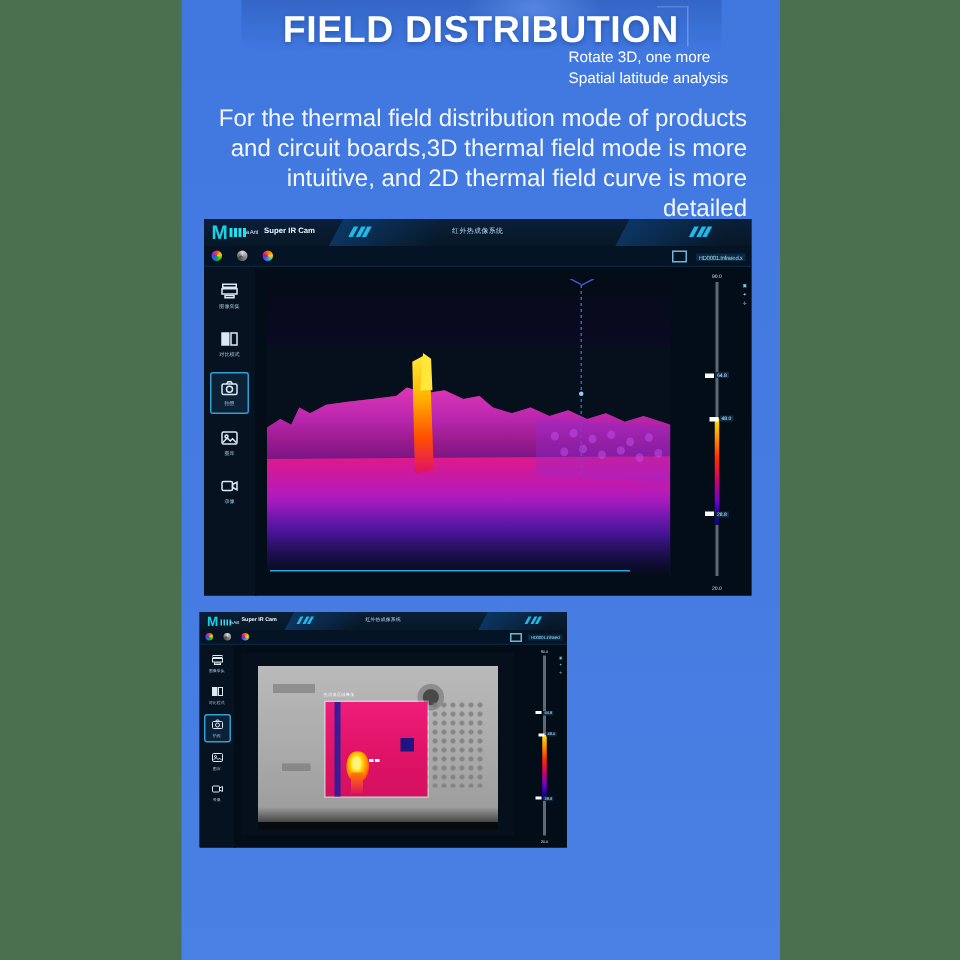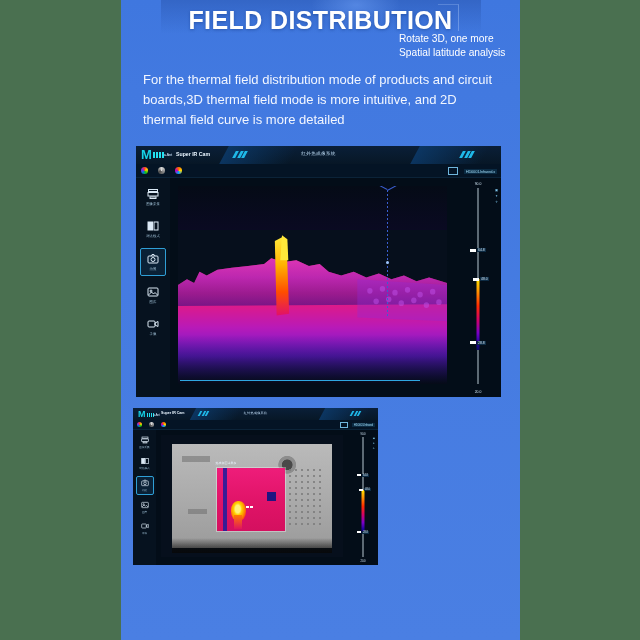--- a/index.html
+++ b/index.html
@@ -33,22 +33,22 @@
   
   .title{
     position:absolute;left:0;right:0;top:6px;
     text-align:center;color:#ffffff;
     font-size:25px;font-weight:bold;line-height:29px;
     letter-spacing:.4px;
     text-shadow:0 1px 3px rgba(10,40,100,.35);
   }
   .subtitle{
     position:absolute;left:22px;right:22px;top:70px;
-    text-align:left;color:#f2f6ff;
-    font-size:13px;line-height:20px;
+    text-align:right;color:#f2f6ff;
+    font-size:16px;line-height:20px;
   }
 
   
   .app1{
     position:absolute;left:15px;top:146px;width:365px;height:251px;
     background:#020a14;overflow:hidden;
   }
   .app2{
     position:absolute;left:12px;top:408px;width:245px;height:157px;
     background:#020a14;overflow:hidden;
@@ -206,21 +206,21 @@
   .ovl .sq{position:absolute;right:13%;top:38%;width:13%;height:14%;background:#1f1580;}
   .ovl .hot{position:absolute;left:20%;top:52%;width:22%;height:32%;border-radius:45%;
     background:radial-gradient(ellipse at 45% 40%,#fff27a 0 22%,#ffd000 35%,#ff8a00 58%,#ff3a1a 78%,rgba(230,20,110,0) 100%);}
   .ovl .hotstem{position:absolute;left:24%;top:74%;width:13%;height:22%;
     background:linear-gradient(180deg,#ff7a00,#e0145f);}
   .ovlcaption{position:absolute;left:30%;top:21%;color:#eaf4ff;font-size:2.8px;letter-spacing:.2px;}
   .ovltag{position:absolute;left:42%;top:60%;display:flex;gap:1px;}
   .ovltag i{display:block;width:3px;height:2.4px;background:#ffffff;}
 
   
-  .side{position:absolute;left:278px;top:32px;width:124px;color:#ffffff;}
+  .side{position:absolute;left:258px;top:32px;width:124px;color:#ffffff;}
   .side p{margin:0;font-size:10.2px;line-height:14px;}
   .side p+p{margin-top:14px;}
 </style>
 </head>
 <body>
 
 <div class="stage">
   <div class="page">
 
     <div class="topband">

